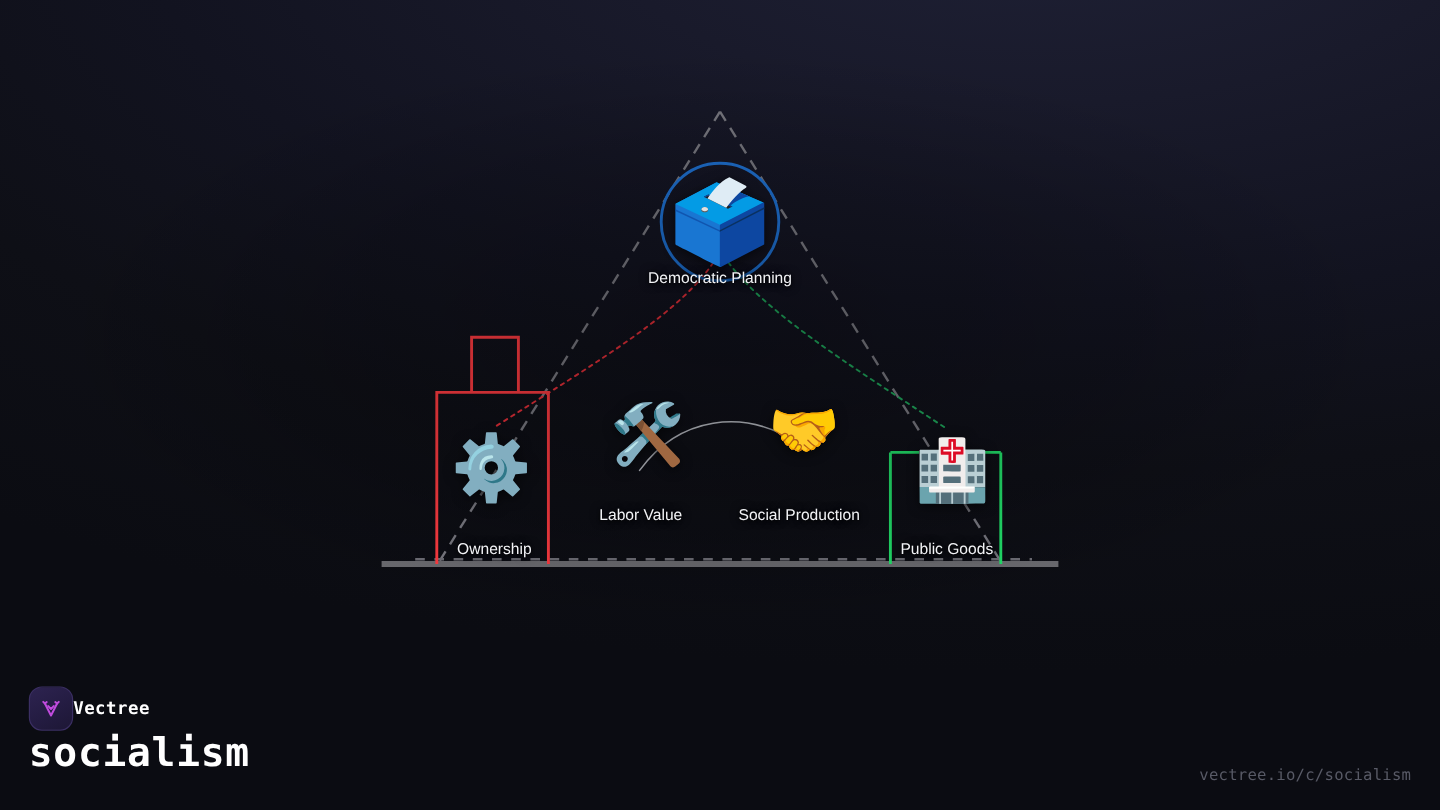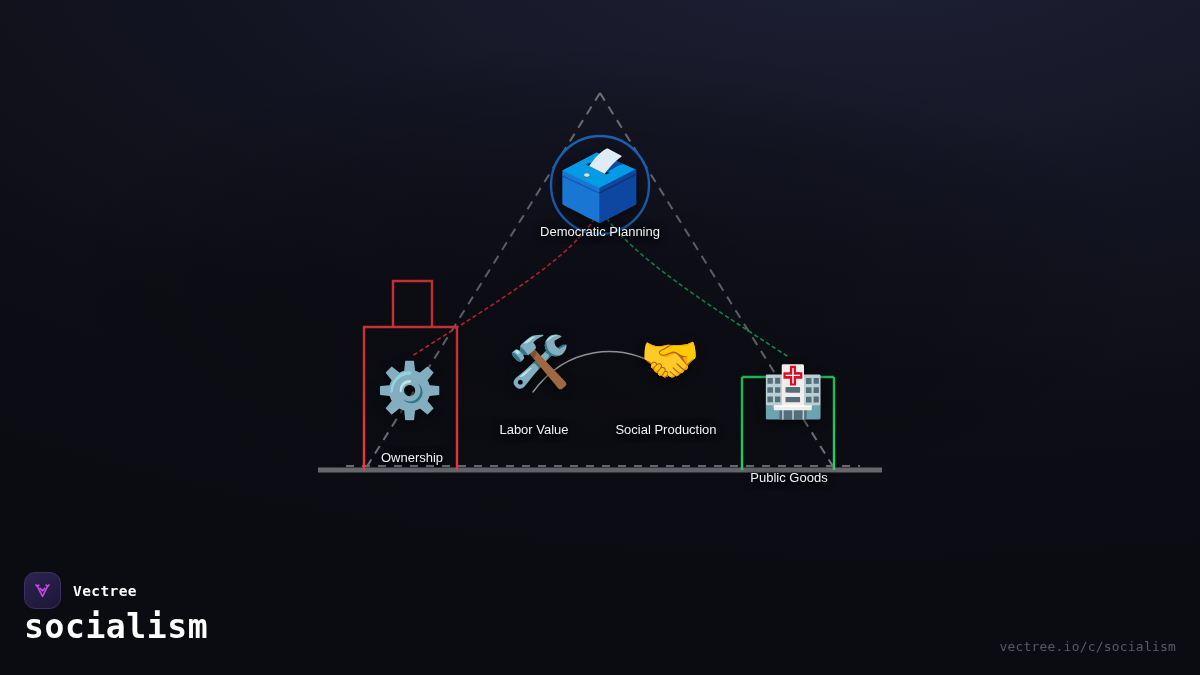--- a/index.html
+++ b/index.html
@@ -63,21 +63,20 @@
     bottom: 0;
     height: 124px;
     z-index: 9;
   }
   .brand-row {
     position: absolute;
     left: 24px;
     top: 21px;
     display: flex;
     align-items: center;
-    gap: 12px;
   }
   .logo-badge {
     width: 35px;
     height: 35px;
     border-radius: 11px;
     background: linear-gradient(150deg, #2d2350 0%, #241c42 55%, #1d1735 100%);
     border: 1px solid #3b2f63;
     display: flex;
     align-items: center;
     justify-content: center;
@@ -170,21 +169,21 @@
   <div class="node" style="left:670px; top:360px;">
     <span class="glyph" style="font-size:48px;">🤝</span>
   </div>
   <div class="node" style="left:666px; top:429px;">
     <span class="caption">Social Production</span>
   </div>
 
   <div class="node" style="left:794px; top:392px;">
     <span class="glyph" style="font-size:50px;">🏥</span>
   </div>
-  <div class="node" style="left:789px; top:457px;margin-top:20px;">
+  <div class="node" style="left:789px; top:457px;">
     <span class="caption">Public Goods</span>
   </div>
 
   <div id="footer">
     <div class="brand-row">
       <span class="logo-badge">
         <svg width="21" height="21" viewBox="0 0 24 24" aria-hidden="true">
           <g fill="none" stroke="#c04bdd" stroke-width="1.9" stroke-linecap="round" stroke-linejoin="round">
             <path d="M6.2 7.2 L12 18.6 L17.8 7.2"></path>
             <path d="M4.6 5.6 L6.2 7.2 L7.9 5.8"></path>

